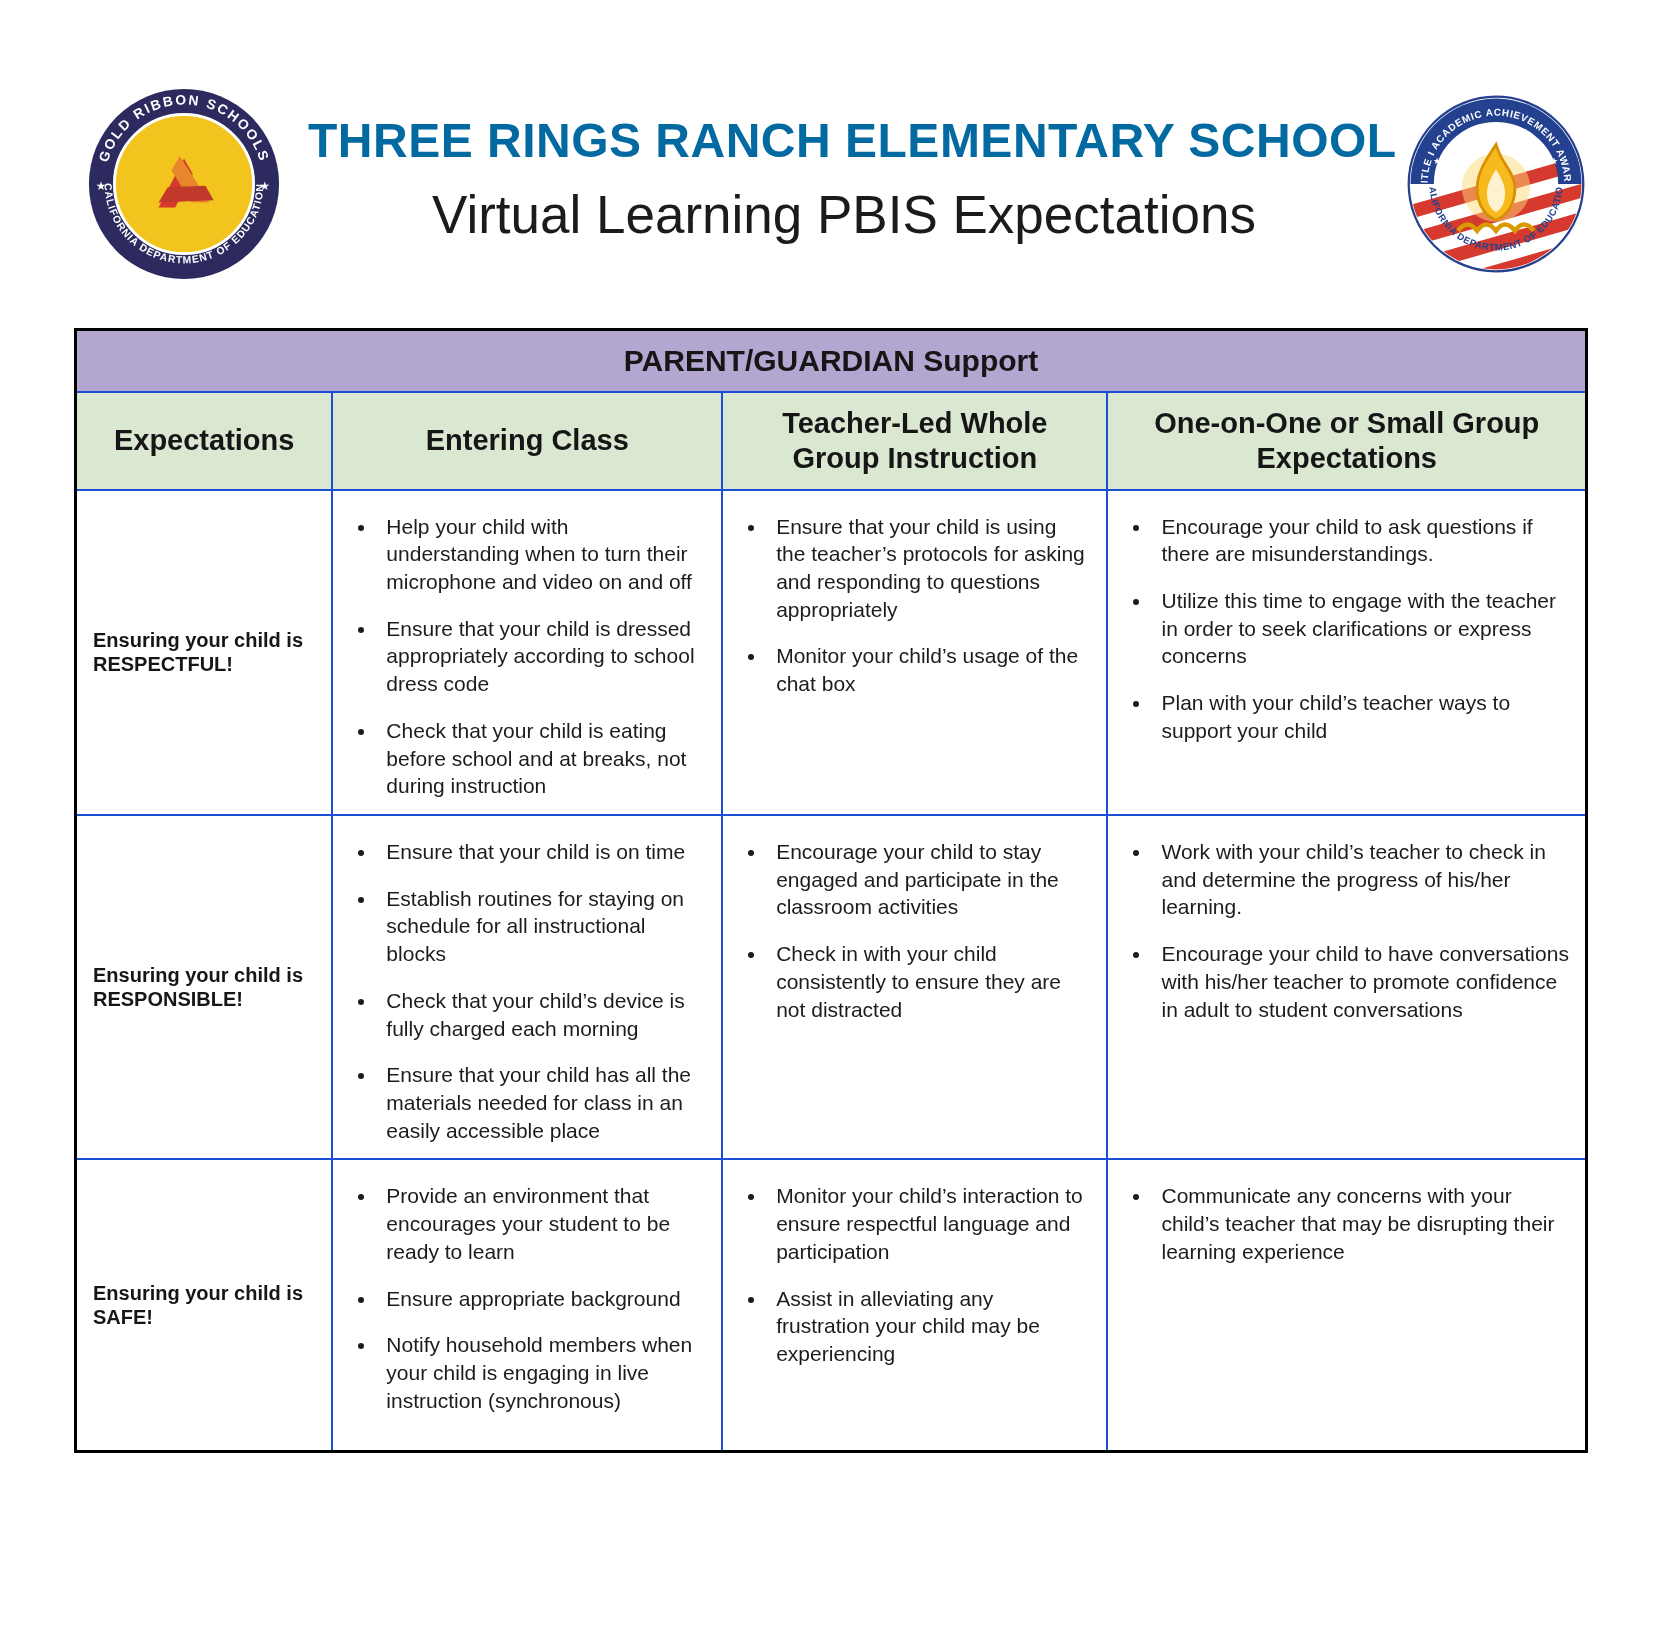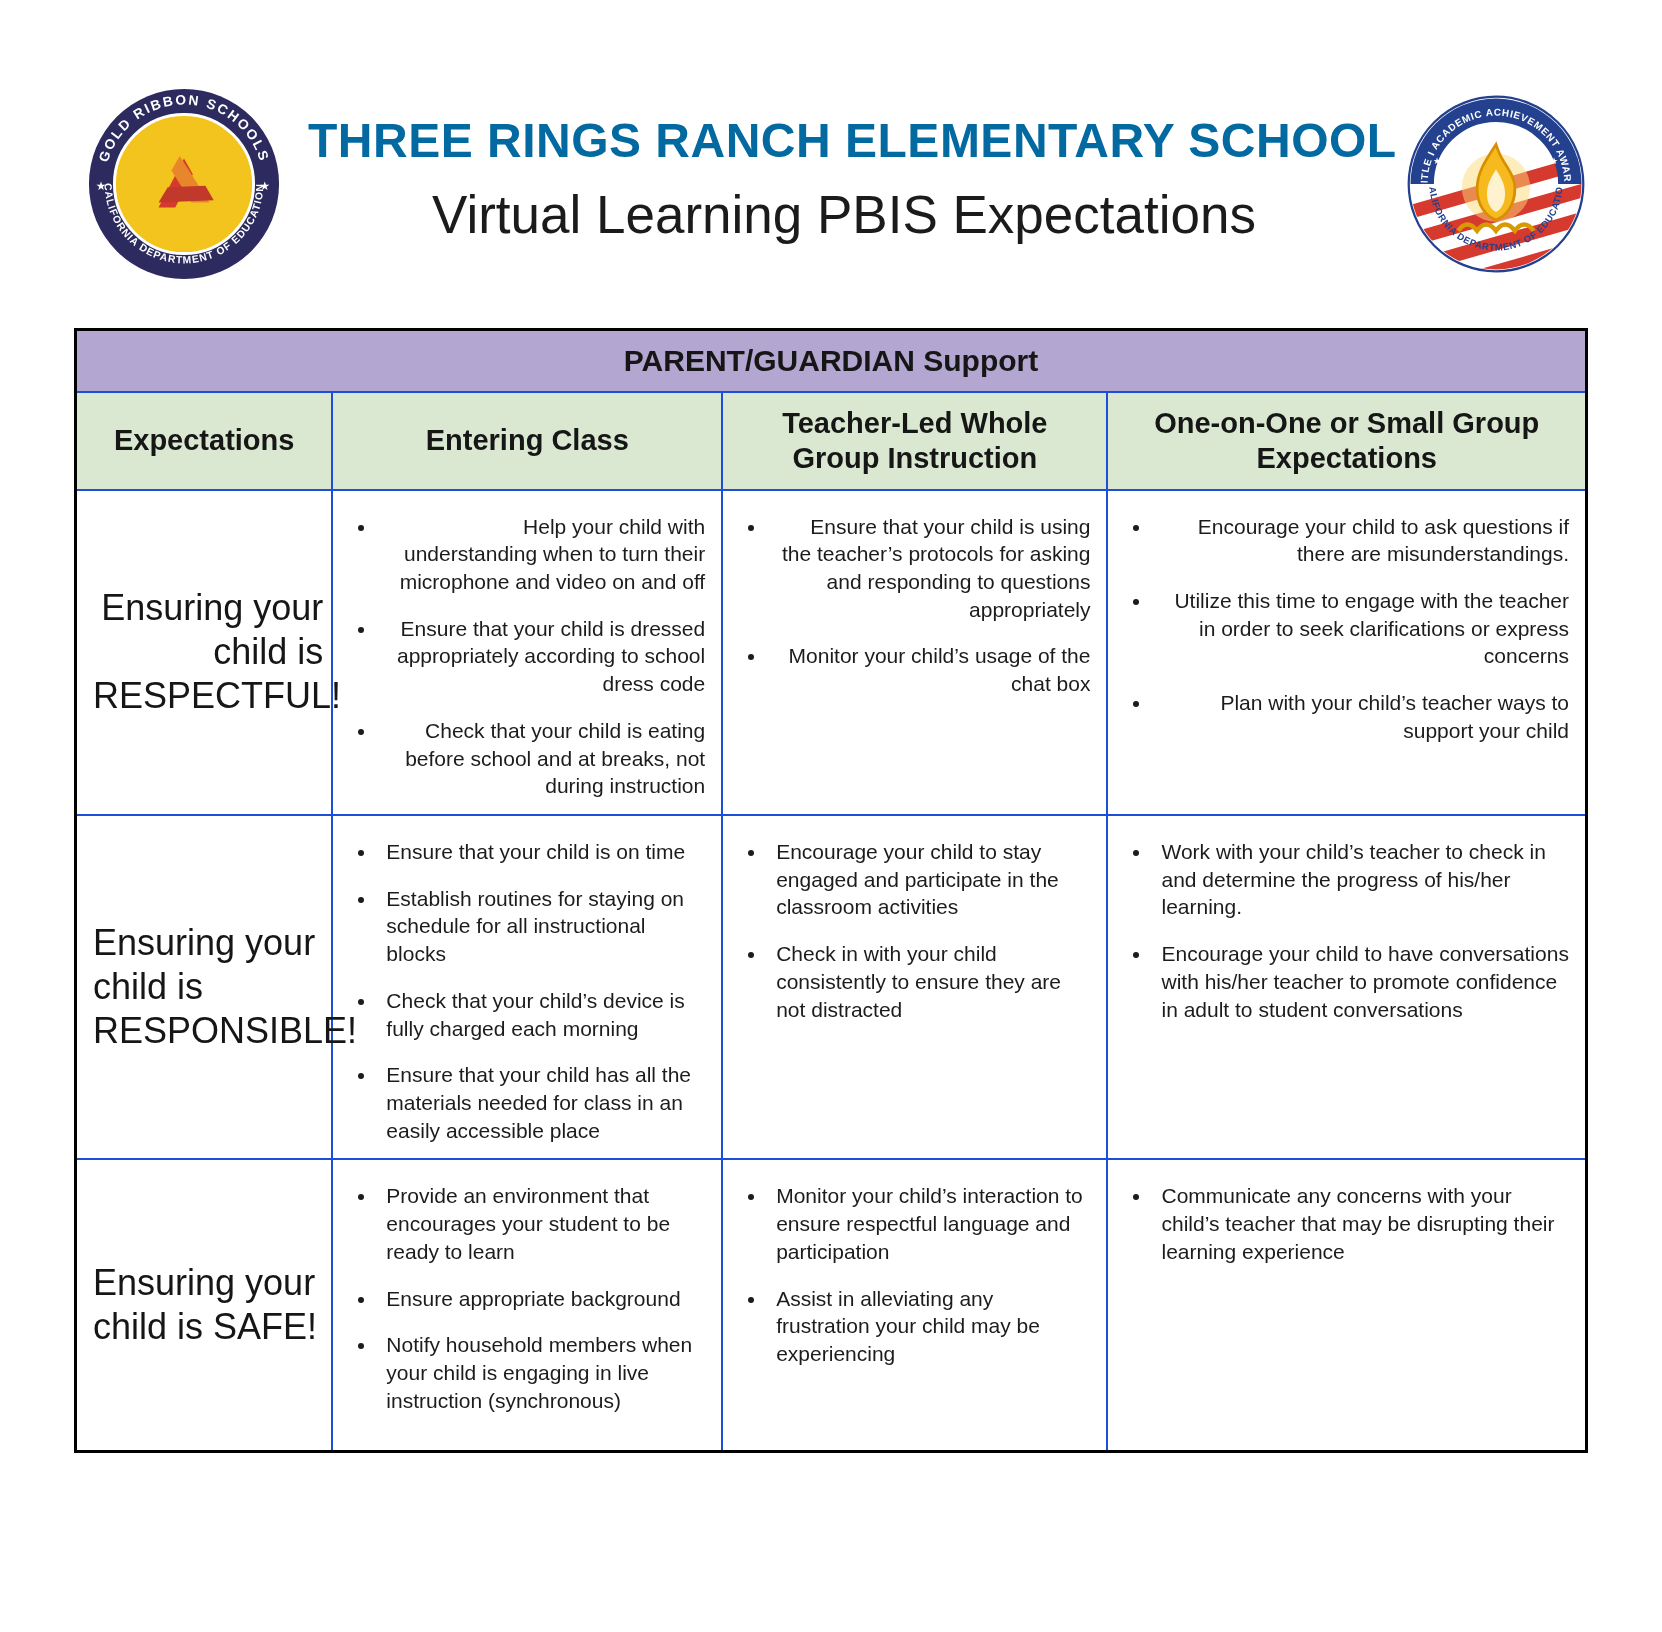--- a/index.html
+++ b/index.html
@@ -61,37 +61,37 @@
     font-size: 29px;
     font-weight: bold;
     text-align: center;
     padding: 6px 26px;
     color: #161616;
     line-height: 1.2;
   }
   .expectation-cell {
     vertical-align: middle;
     padding: 10px 8px 10px 16px;
-    font-size: 36px;
-    font-weight: normal;
+    font-size: 20px;
+    font-weight: bold;
     line-height: 1.22;
     color: #161616;
     margin-top: 36px;
   }
   .bullets-cell { vertical-align: top; padding: 22px 16px 14px 12px; background: #ffffff; }
   .bullets {
     margin: 0;
     padding-left: 32px;
     font-size: 21px;
     line-height: 1.32;
     color: #1c1c1c;
   }
   .bullets li { padding-left: 9px; margin-bottom: 19px; }
   .bullets li:last-child { margin-bottom: 0; }
-  tr.row-respectful  > td { height: 278px; text-align: right; }
+  tr.row-respectful  > td { height: 278px; }
   tr.row-responsible > td { height: 272px; }
   tr.row-safe        > td { height: 292px; }
 
   
   .ring-text { font-family: "Liberation Sans", sans-serif; font-weight: bold; }
 </style>
 </head>
 <body>
 
 <div class="page">

